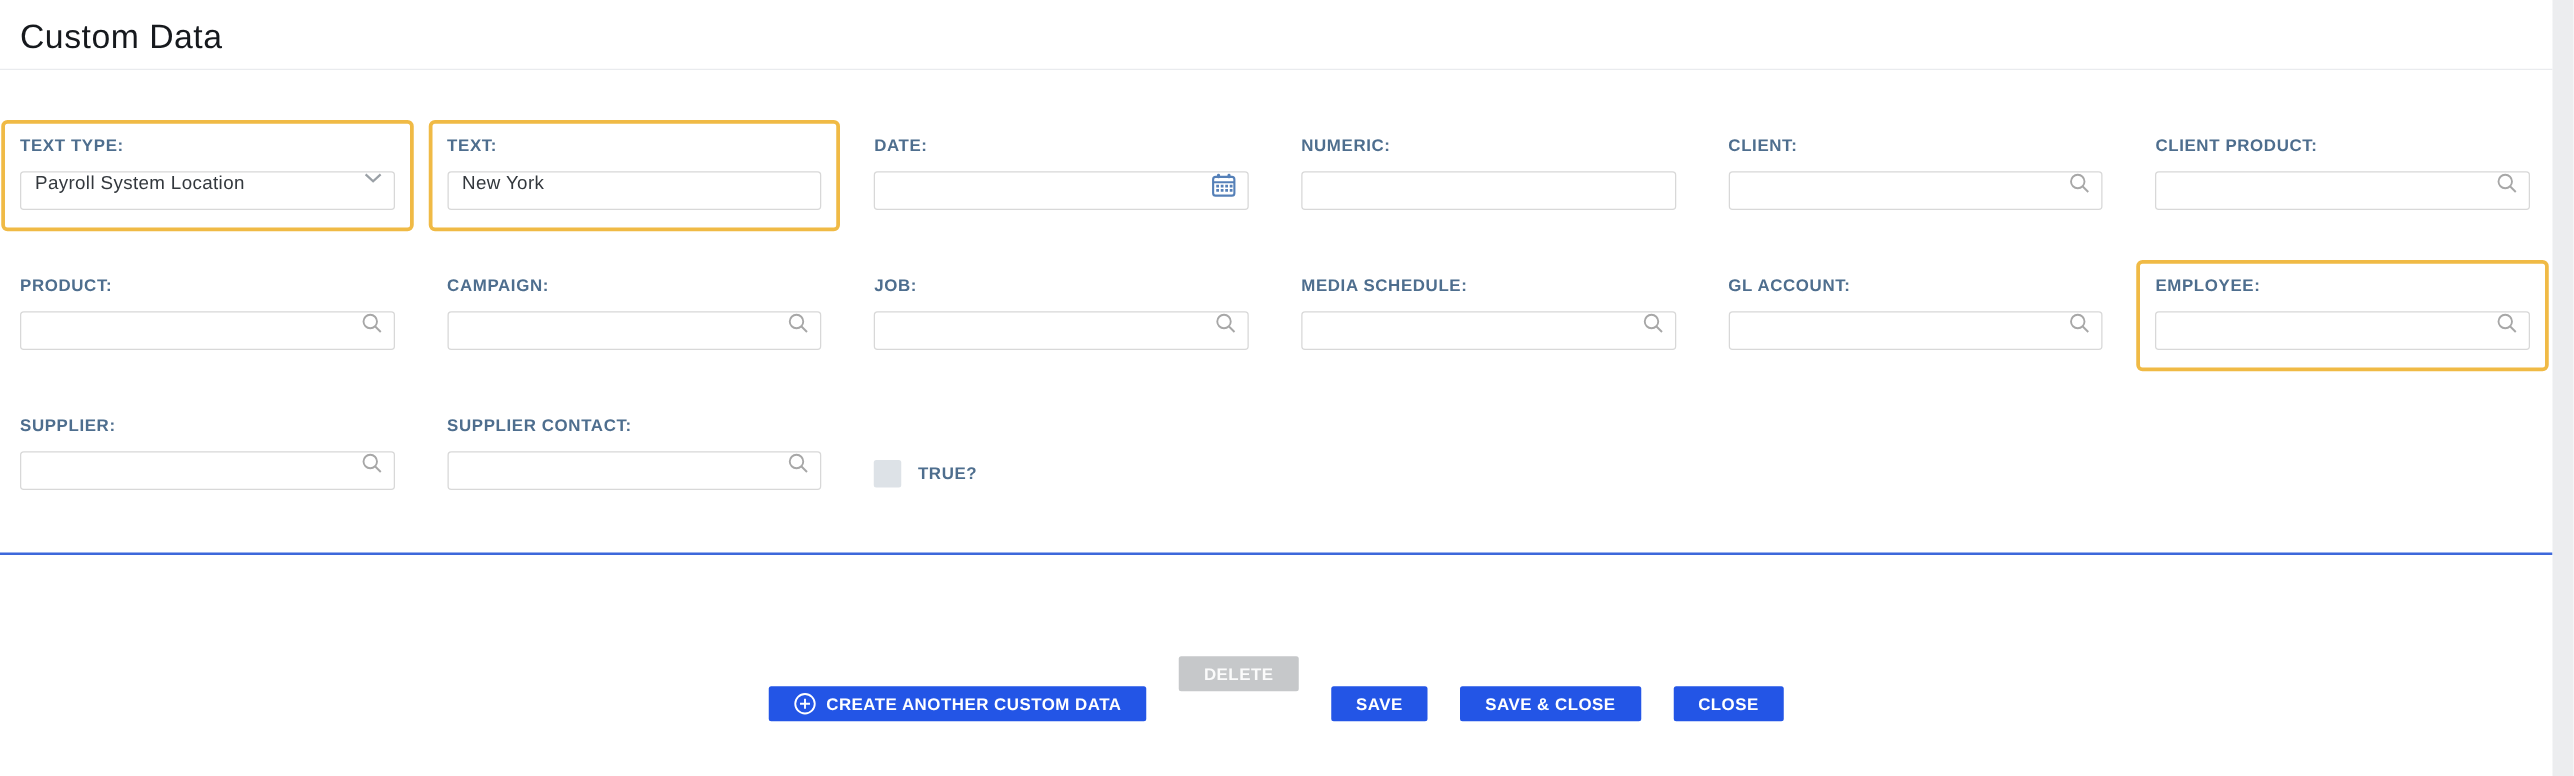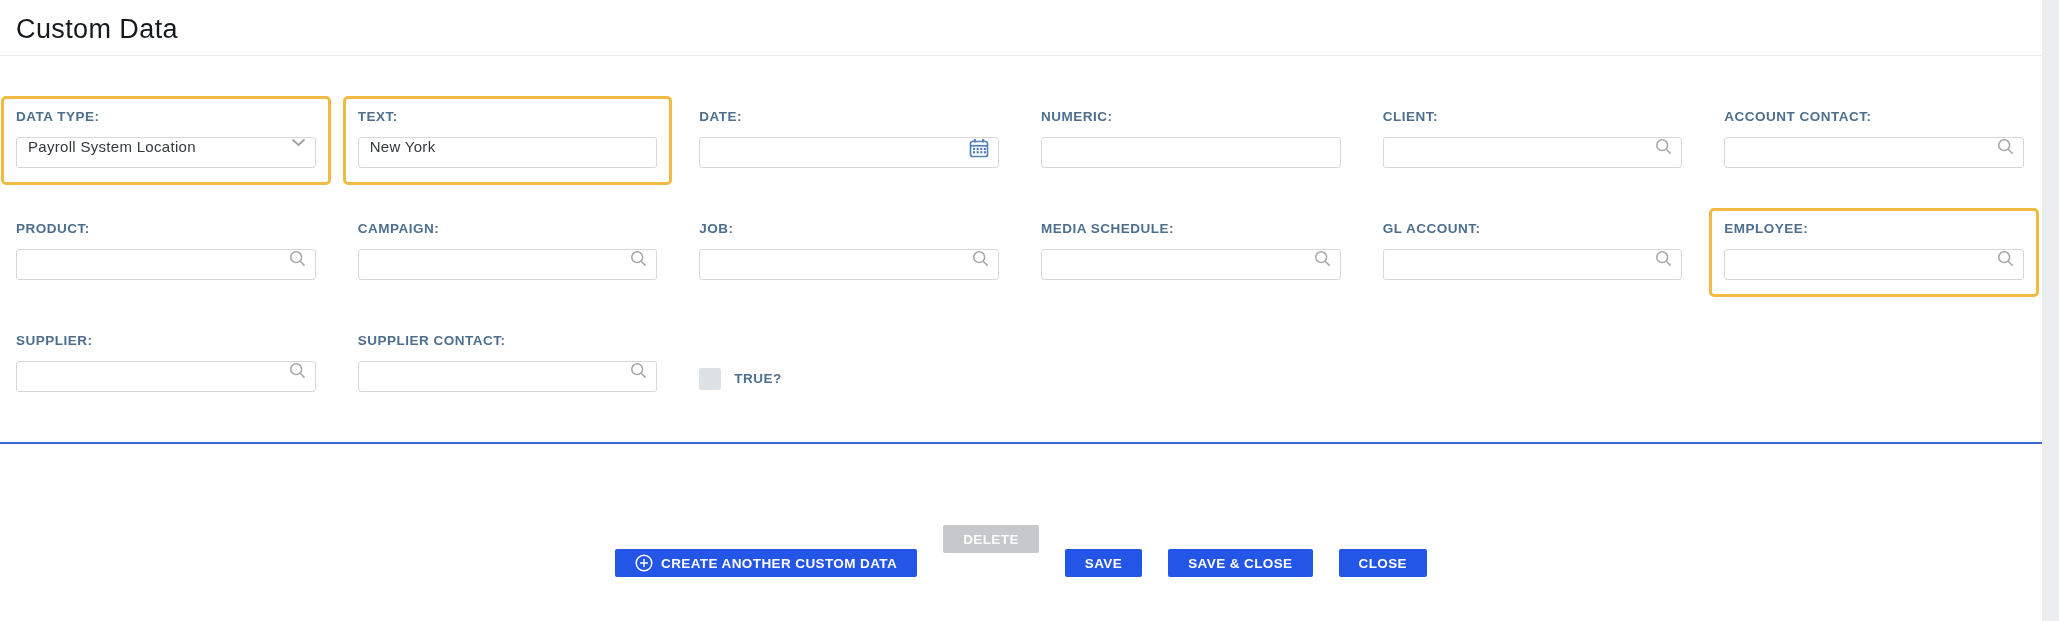--- a/index.html
+++ b/index.html
@@ -89,21 +89,21 @@
 </head>
 <body>
 
 <div class="panel">
   <div class="header">
     <div class="page-title">Custom Data</div>
   </div>
 
   <div class="form-grid" id="form-grid">
       <div class="field hl">
-        <div class="field-label">DATA TYPE:</div>
+        <div class="field-label">TEXT TYPE:</div>
         <div class="box">
           <span class="value">Payroll System Location</span>
           <span class="icon">
             <svg width="15" height="9" viewBox="0 0 15 9">
               <path d="M1.5 1.5l6 5.5 6-5.5" fill="none" stroke="#9aa0a6" stroke-width="1.8"></path>
             </svg>
           </span>
         </div>
       </div>
       <div class="field hl">
@@ -148,21 +148,21 @@
           <span class="value"></span>
           <span class="icon">
             <svg width="17" height="17" viewBox="0 0 17 17">
               <circle cx="7.2" cy="7.2" r="5.4" fill="none" stroke="#a7a7a7" stroke-width="1.5"></circle>
               <line x1="11.2" y1="11.2" x2="15.6" y2="15.6" stroke="#a7a7a7" stroke-width="1.5"></line>
             </svg>
           </span>
         </div>
       </div>
       <div class="field">
-        <div class="field-label">ACCOUNT CONTACT:</div>
+        <div class="field-label">CLIENT PRODUCT:</div>
         <div class="box">
           <span class="value"></span>
           <span class="icon">
             <svg width="17" height="17" viewBox="0 0 17 17">
               <circle cx="7.2" cy="7.2" r="5.4" fill="none" stroke="#a7a7a7" stroke-width="1.5"></circle>
               <line x1="11.2" y1="11.2" x2="15.6" y2="15.6" stroke="#a7a7a7" stroke-width="1.5"></line>
             </svg>
           </span>
         </div>
       </div>

